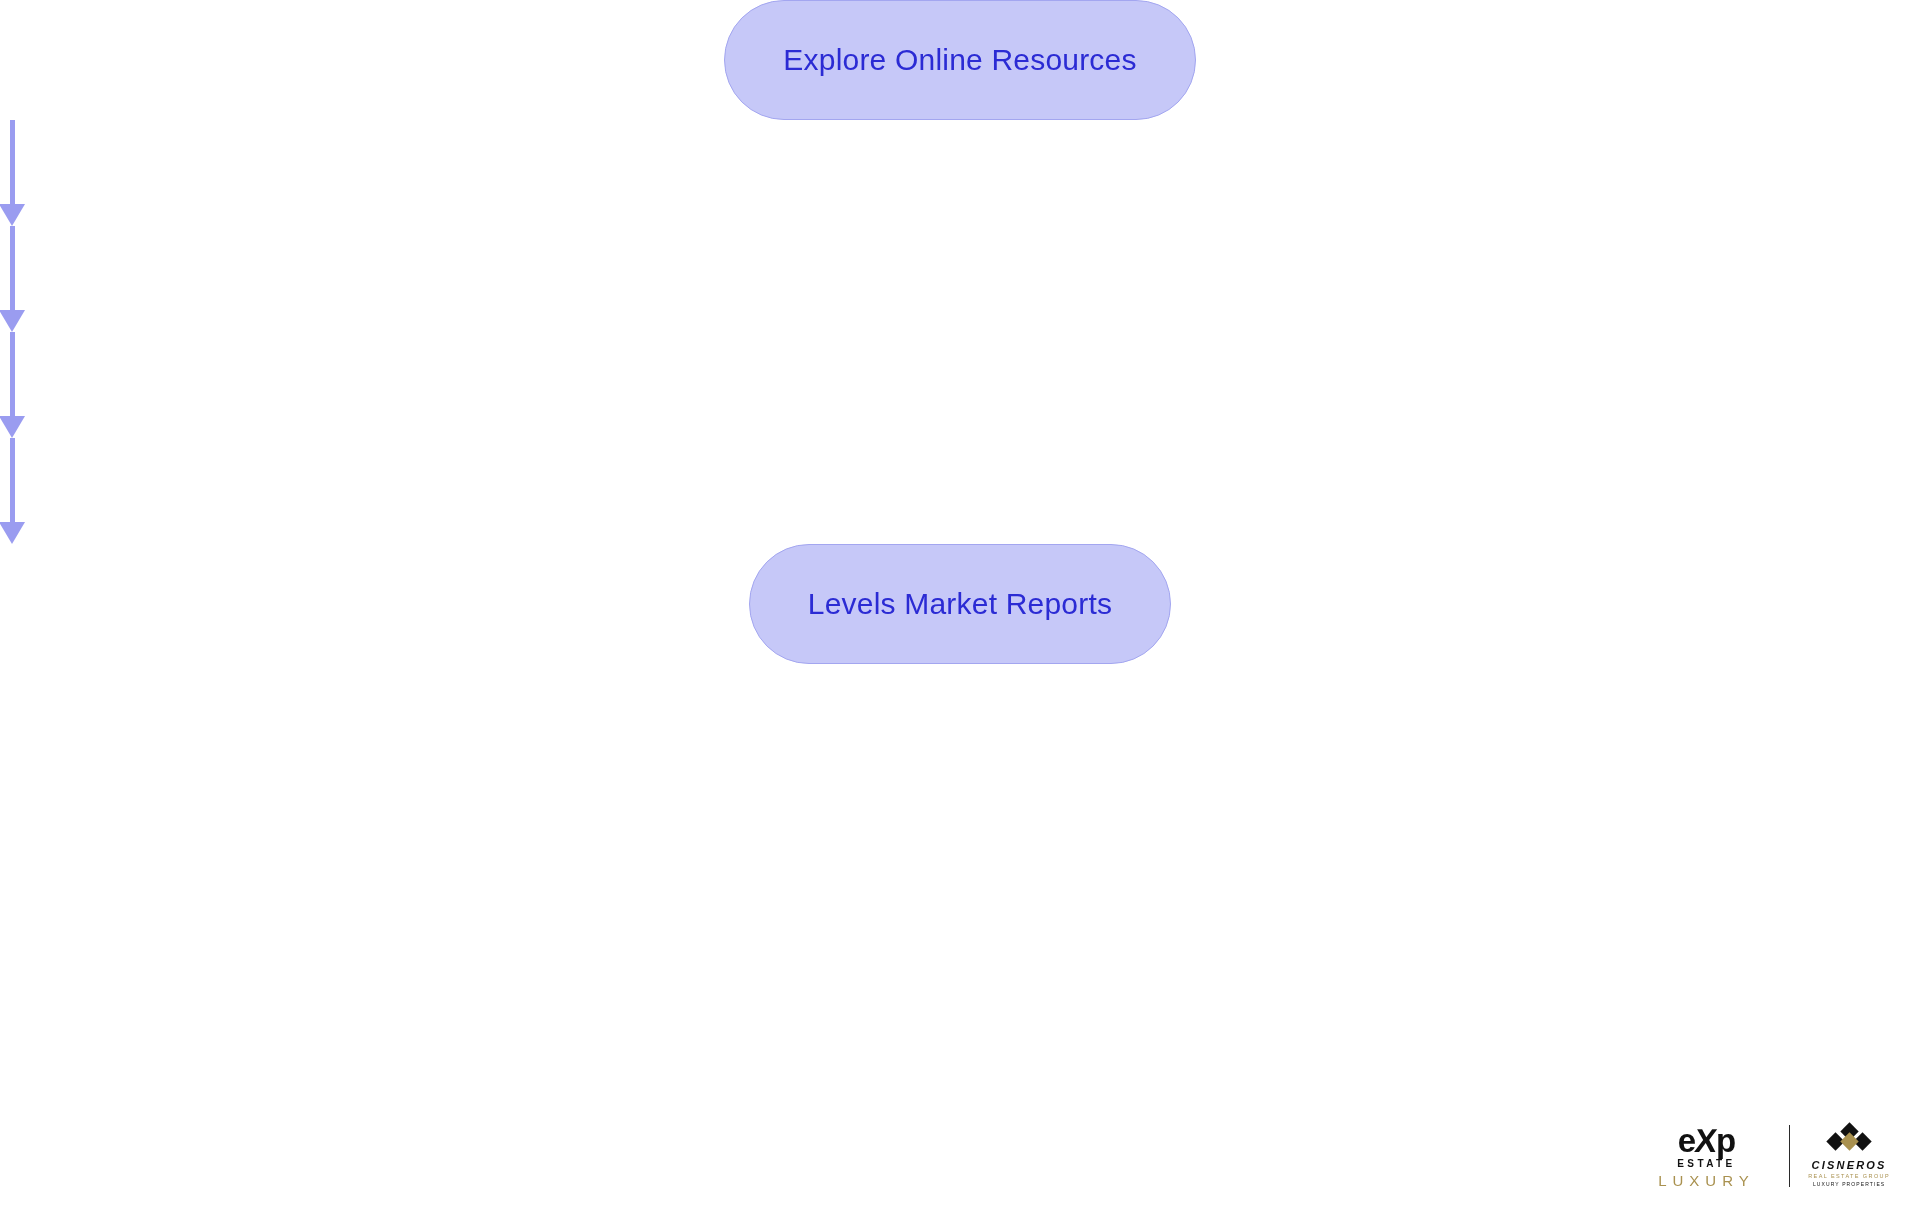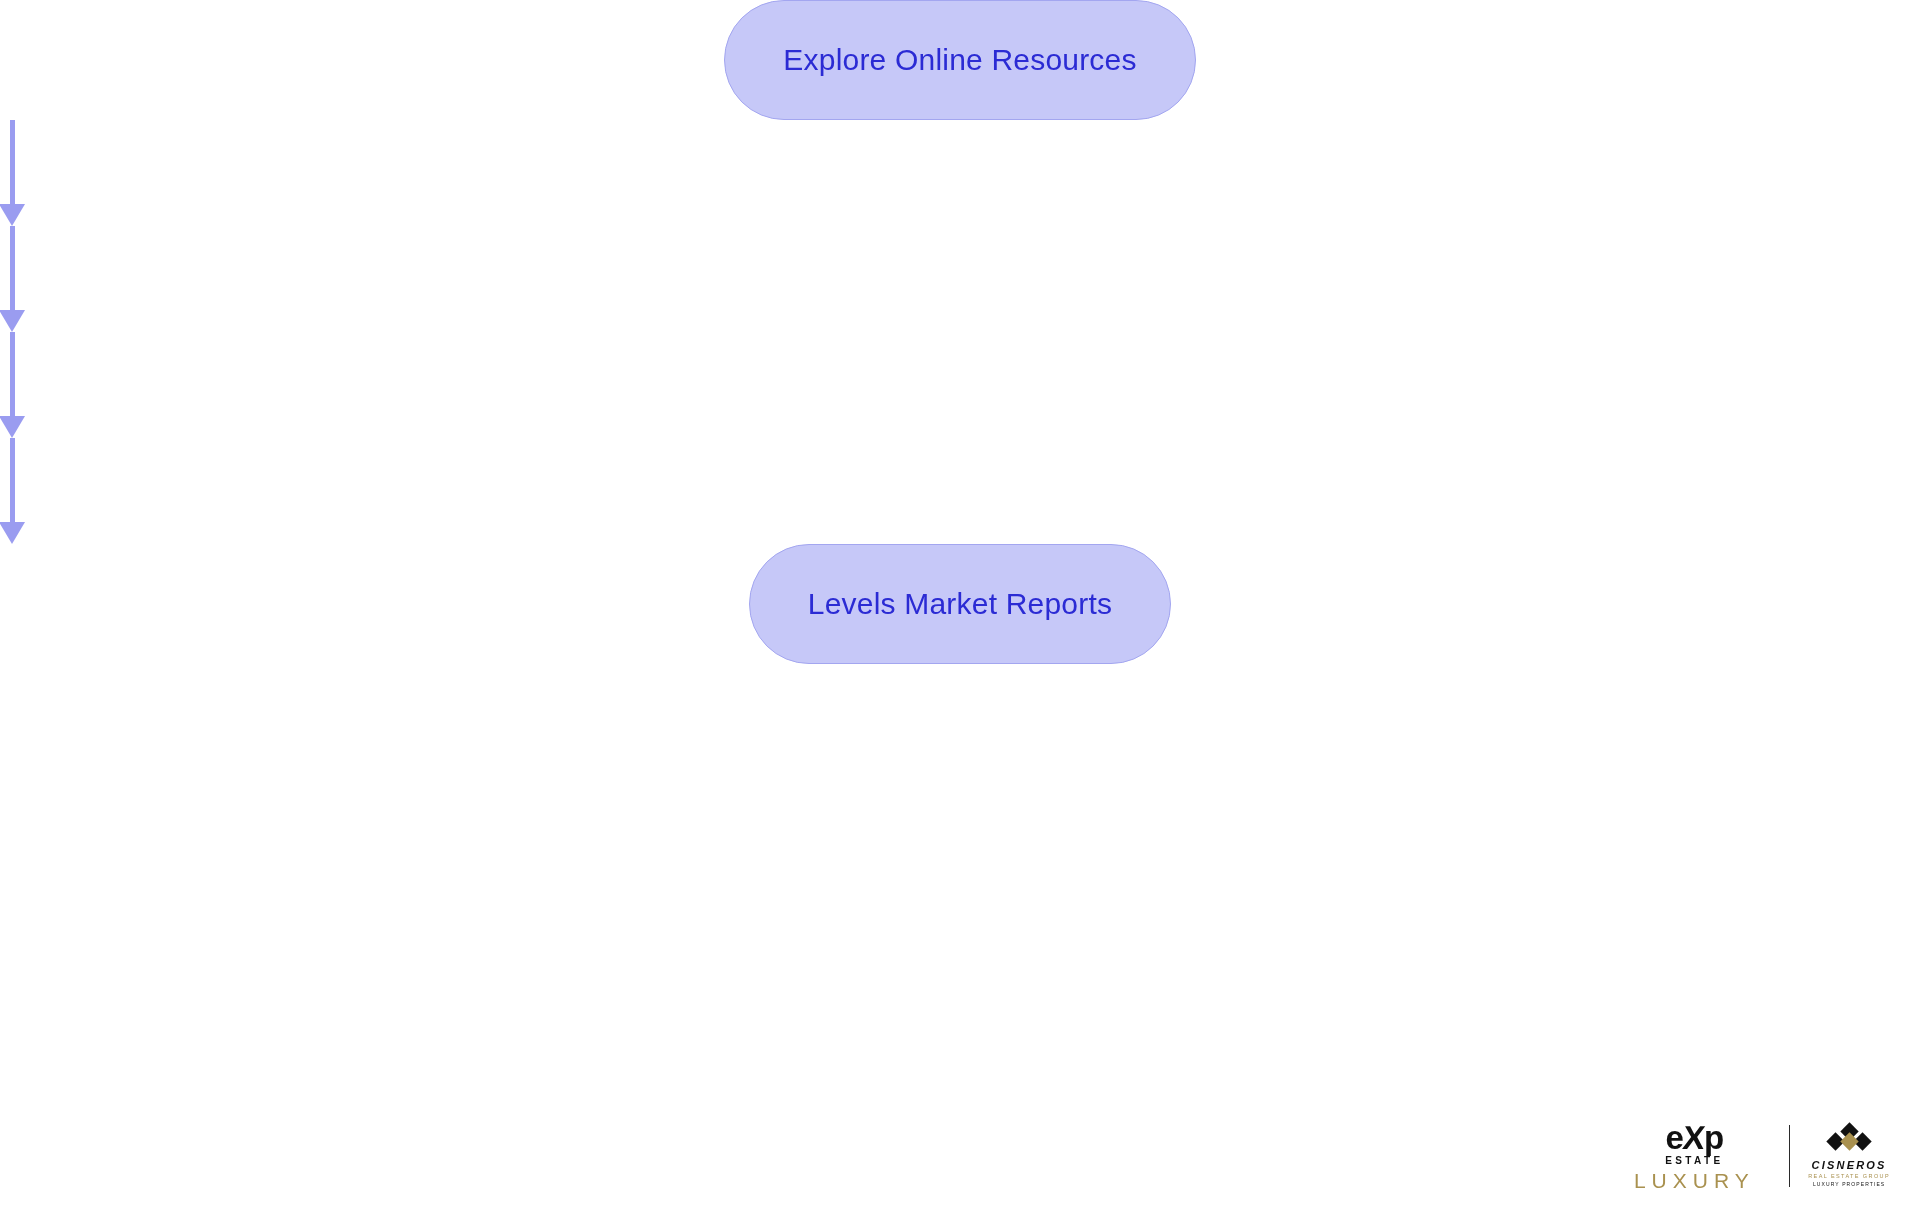--- a/index.html
+++ b/index.html
@@ -105,21 +105,21 @@
     transform: skewX(-6deg);
   }
   .exp-realty {
     font-size: 10px;
     font-weight: 700;
     color: #111111;
     letter-spacing: 3.4px;
     margin-top: 2px;
   }
   .exp-luxury {
-    font-size: 21px;
+    font-size: 15px;
     font-weight: 400;
     color: #a9914f;
     letter-spacing: 6px;
     margin-top: 4px;
   }
   .brand-divider {
     width: 1.5px;
     height: 62px;
     background: #2a2a2a;
     margin: 0 18px;

